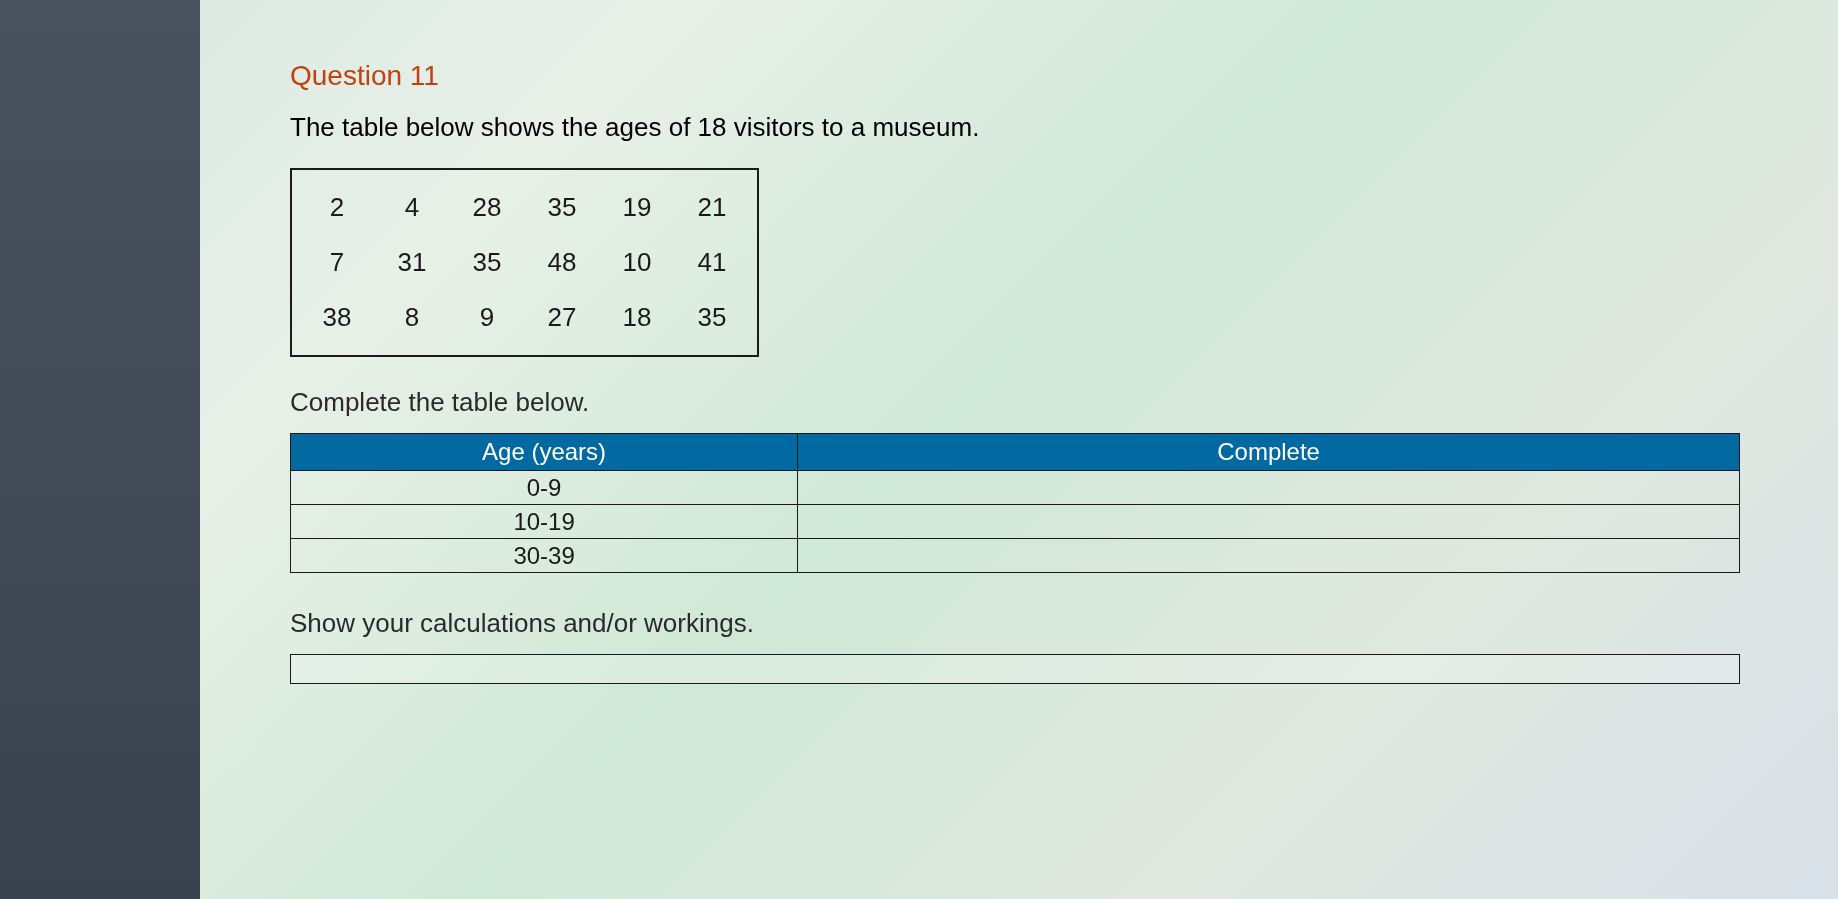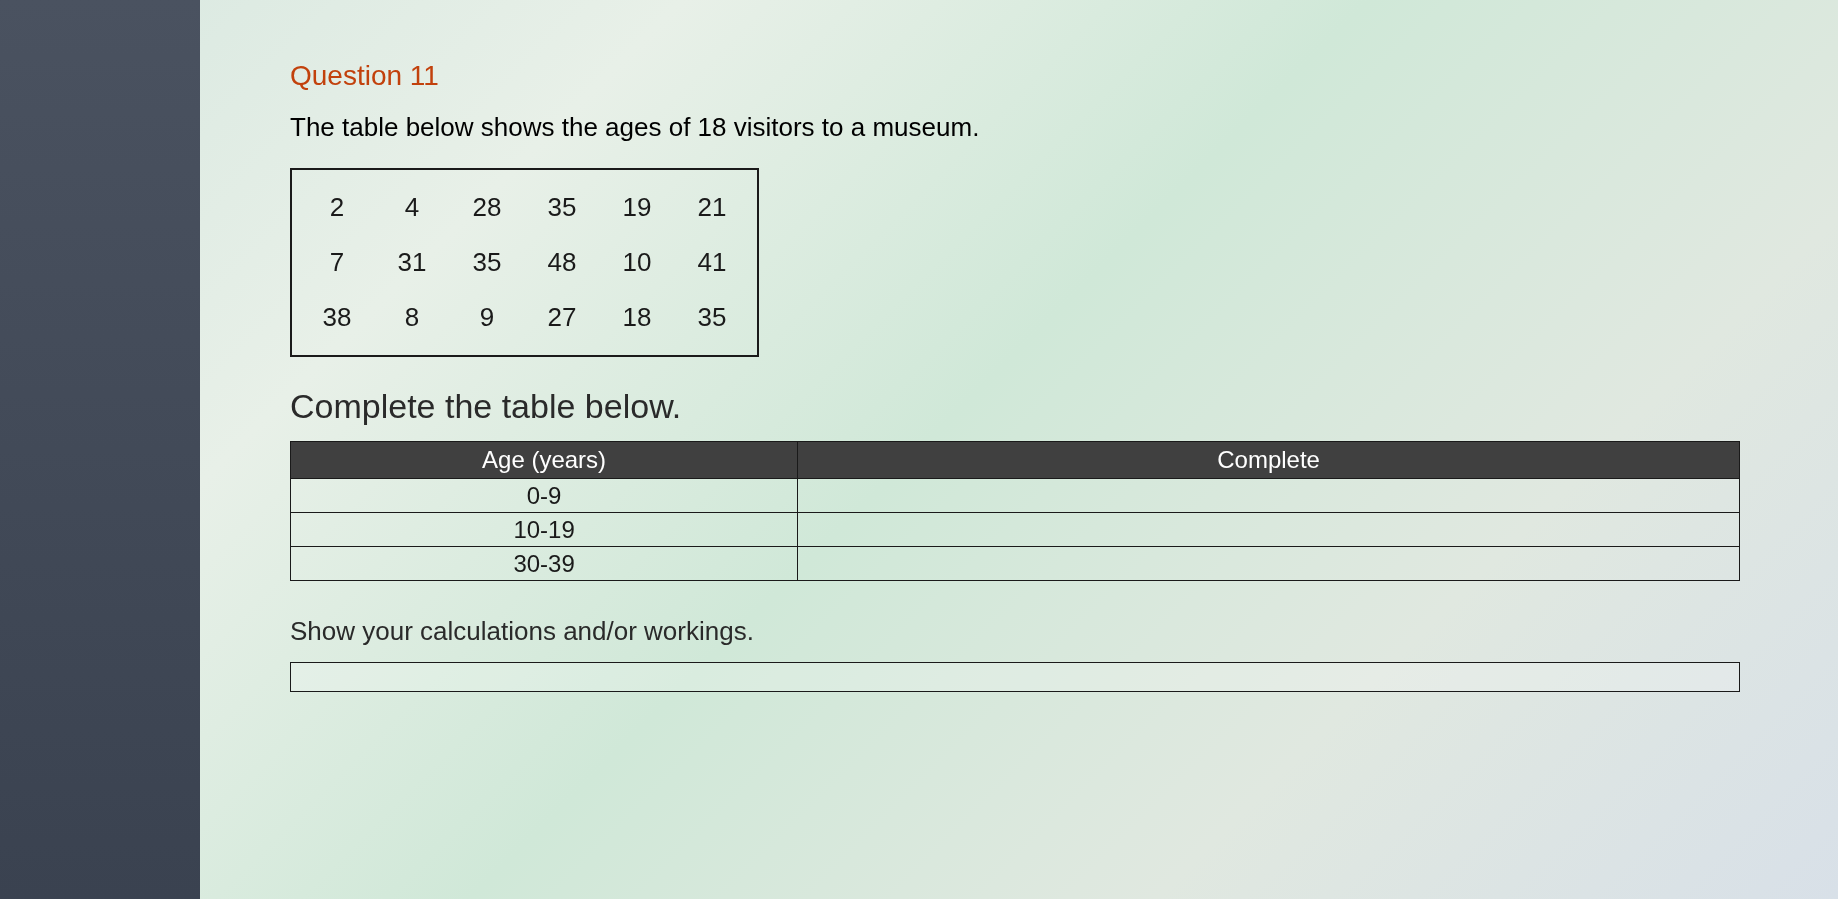--- a/index.html
+++ b/index.html
@@ -46,32 +46,32 @@
       gap: 35px;
       padding: 12px 0;
     }
     .data-cell {
       font-size: 26px;
       color: #1a1a1a;
       width: 40px;
       text-align: center;
     }
     .complete-text {
-      font-size: 34px;
+      font-size: 26px;
       color: #2a2a2a;
       margin-bottom: 15px;
     }
     .freq-table {
       border-collapse: collapse;
       width: 100%;
       max-width: 1450px;
       margin-bottom: 35px;
     }
     .freq-table th {
-      background: #404040;
+      background: #0369a1;
       color: #fff;
       font-size: 24px;
       font-weight: normal;
       padding: 4px 10px;
       border: 1px solid #1a1a1a;
       text-align: center;
     }
     .freq-table td {
       border: 1px solid #1a1a1a;
       font-size: 24px;

